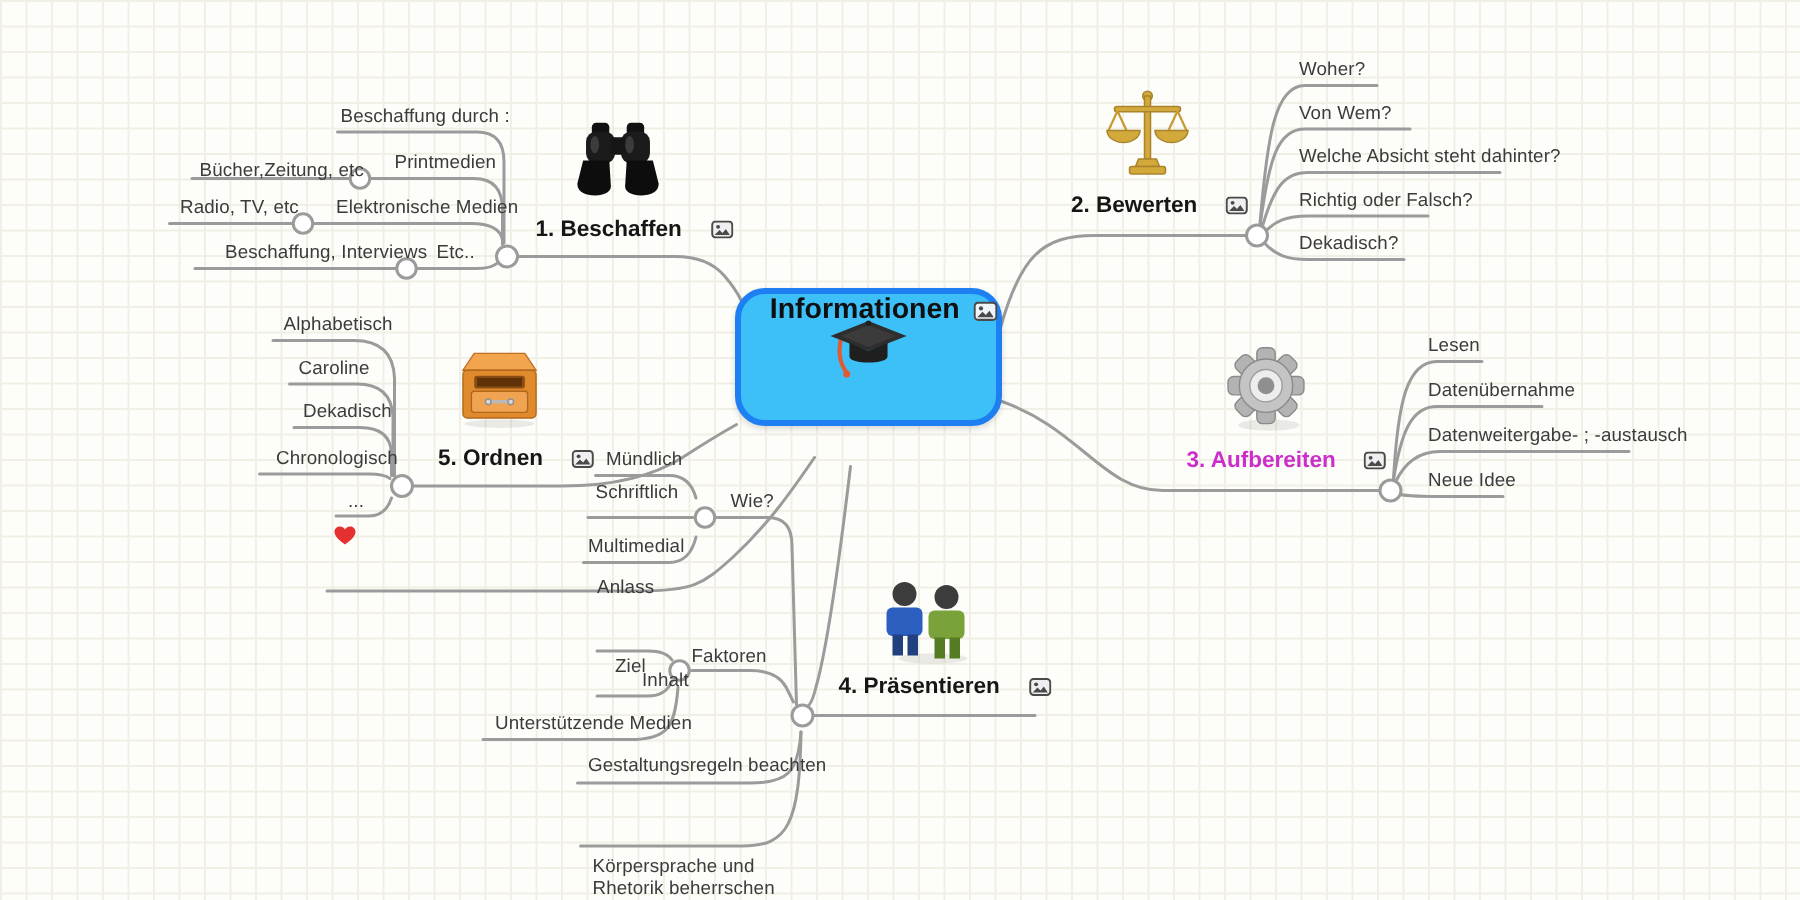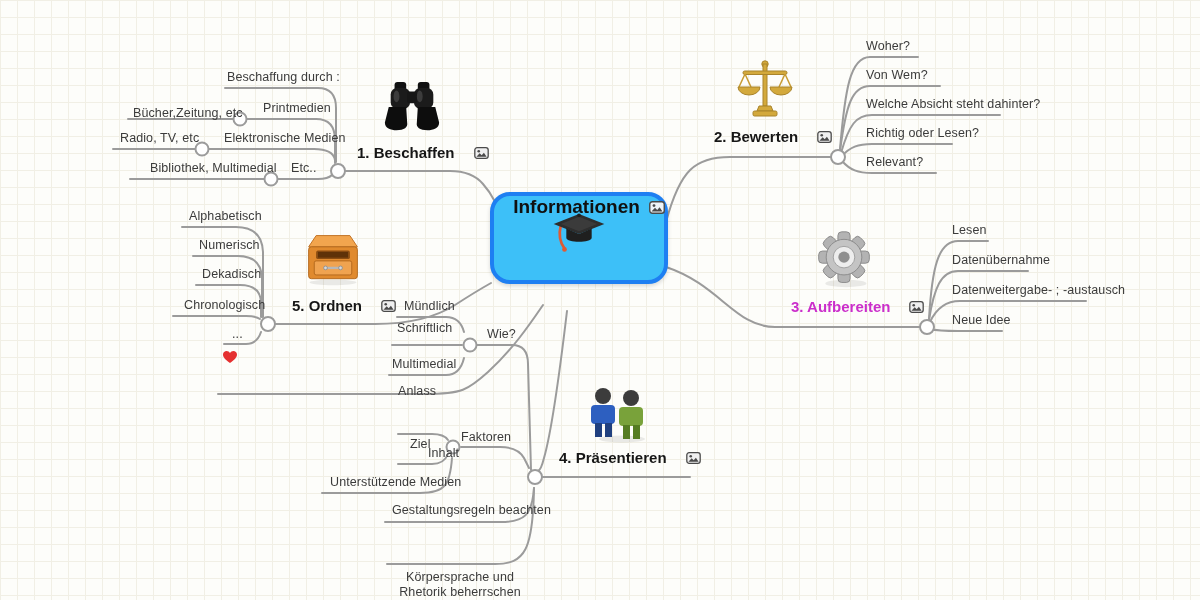--- a/index.html
+++ b/index.html
@@ -7,21 +7,21 @@
   #canvas{
     position:relative;width:1200px;height:600px;
     background-color:#fdfdfa;
     background-image:linear-gradient(#f1efe5 1px,transparent 1px),
                      linear-gradient(90deg,#f1efe5 1px,transparent 1px);
     background-size:17px 17px;
   }
   svg.lines{position:absolute;left:0;top:0;}
   .lbl{
     position:absolute;white-space:nowrap;
-    font-size:12.5px;color:#3b3b3b;letter-spacing:.1px;text-align:center;
+    font-size:12.5px;color:#3b3b3b;letter-spacing:.1px;
   }
   .topic{
     position:absolute;display:flex;align-items:center;gap:19px;
     font-size:15px;font-weight:bold;color:#161616;white-space:nowrap;
   }
   .topic.magenta{color:#cb2ecb;}
   .wrap{white-space:normal;line-height:15px;margin-top:40px;}
   .icon{position:absolute;}
   .center-node{
     position:absolute;left:490px;top:192px;width:178px;height:92px;
@@ -235,36 +235,36 @@
         <circle cx="5" cy="4.6" r="1.4" fill="#4a4a4a"></circle>
         <path d="M2.5,10.5 L6,6.8 L8.2,9 L10.6,6.2 L13.5,10.5 Z" fill="#4a4a4a"></path>
       </svg>
   </div>
 
   <div class="lbl" style="left:227px;top:70px">Beschaffung durch :</div>
   <div class="lbl" style="left:133px;top:106px">Bücher,Zeitung, etc</div>
   <div class="lbl" style="left:263px;top:101px">Printmedien</div>
   <div class="lbl" style="left:120px;top:131px">Radio, TV, etc</div>
   <div class="lbl" style="left:224px;top:131px">Elektronische Medien</div>
-  <div class="lbl" style="left:150px;top:161px">Bibliothek, Multimedial</div>
+  <div class="lbl" style="left:150px;top:161px">Beschaffung, Interviews</div>
   <div class="lbl" style="left:291px;top:161px">Etc..</div>
 
   <div class="lbl" style="left:866px;top:39px">Woher?</div>
   <div class="lbl" style="left:866px;top:68px">Von Wem?</div>
   <div class="lbl" style="left:866px;top:97px">Welche Absicht steht dahinter?</div>
-  <div class="lbl" style="left:866px;top:126px">Richtig oder Lesen?</div>
-  <div class="lbl" style="left:866px;top:155px">Relevant?</div>
+  <div class="lbl" style="left:866px;top:126px">Richtig oder Falsch?</div>
+  <div class="lbl" style="left:866px;top:155px">Dekadisch?</div>
 
   <div class="lbl" style="left:952px;top:223px">Lesen</div>
   <div class="lbl" style="left:952px;top:253px">Datenübernahme</div>
   <div class="lbl" style="left:952px;top:283px">Datenweitergabe- ; -austausch</div>
   <div class="lbl" style="left:952px;top:313px">Neue Idee</div>
 
   <div class="lbl" style="left:189px;top:209px">Alphabetisch</div>
-  <div class="lbl" style="left:199px;top:238px">Numerisch</div>
+  <div class="lbl" style="left:199px;top:238px">Caroline</div>
   <div class="lbl" style="left:202px;top:267px">Dekadisch</div>
   <div class="lbl" style="left:184px;top:298px">Chronologisch</div>
   <div class="lbl" style="left:232px;top:327px">...</div>
 
   <div class="floating">
     <svg width="16" height="14" viewBox="0 0 16 14">
       <path d="M8,13 C3,9.5 1,7 1,4.5 C1,2.3 2.8,1 4.6,1 C6,1 7.3,1.8 8,3 C8.7,1.8 10,1 11.4,1 C13.2,1 15,2.3 15,4.5 C15,7 13,9.5 8,13 Z" fill="#e53030"></path>
     </svg>
   </div>
 

